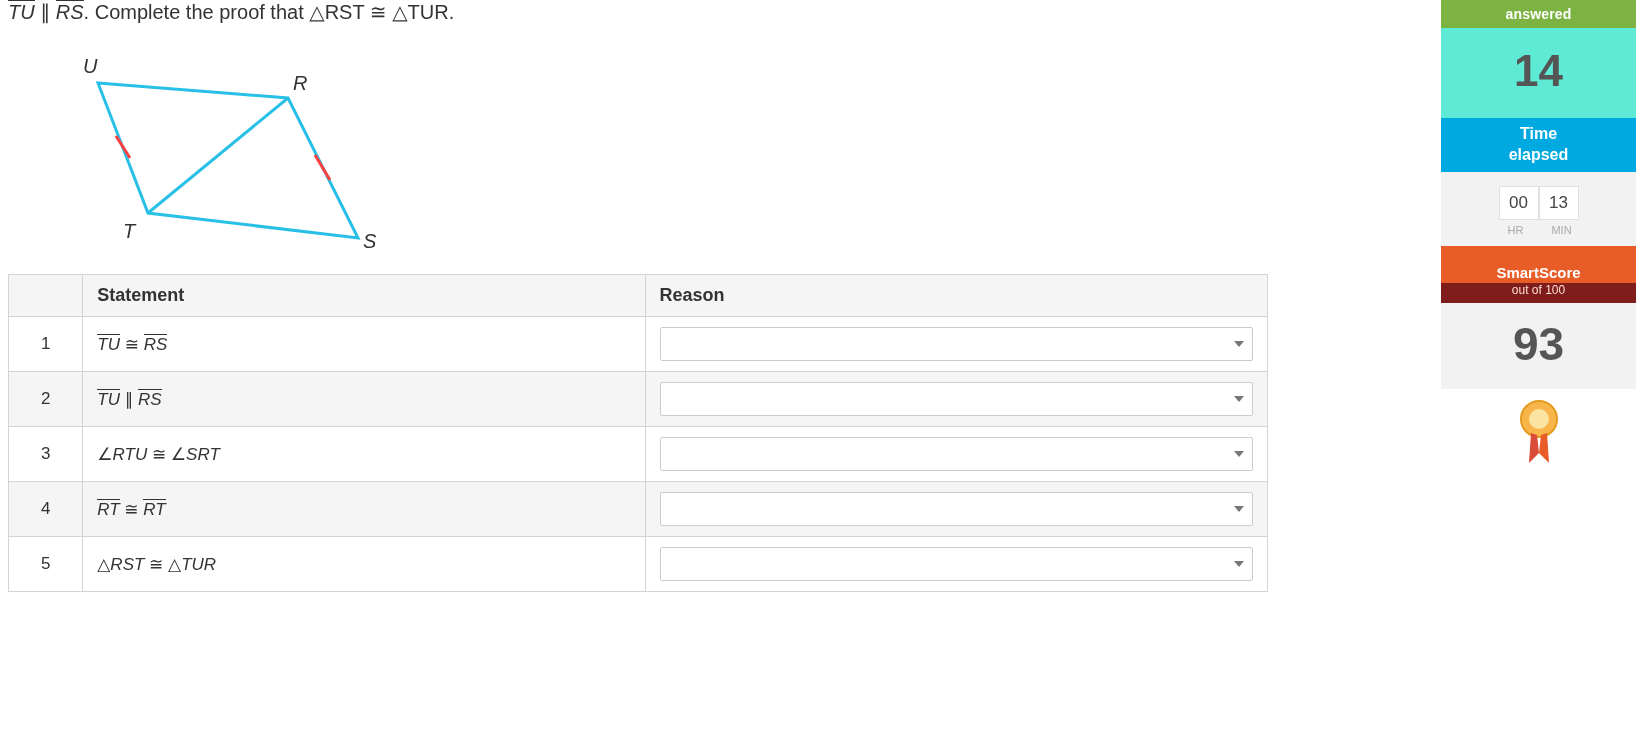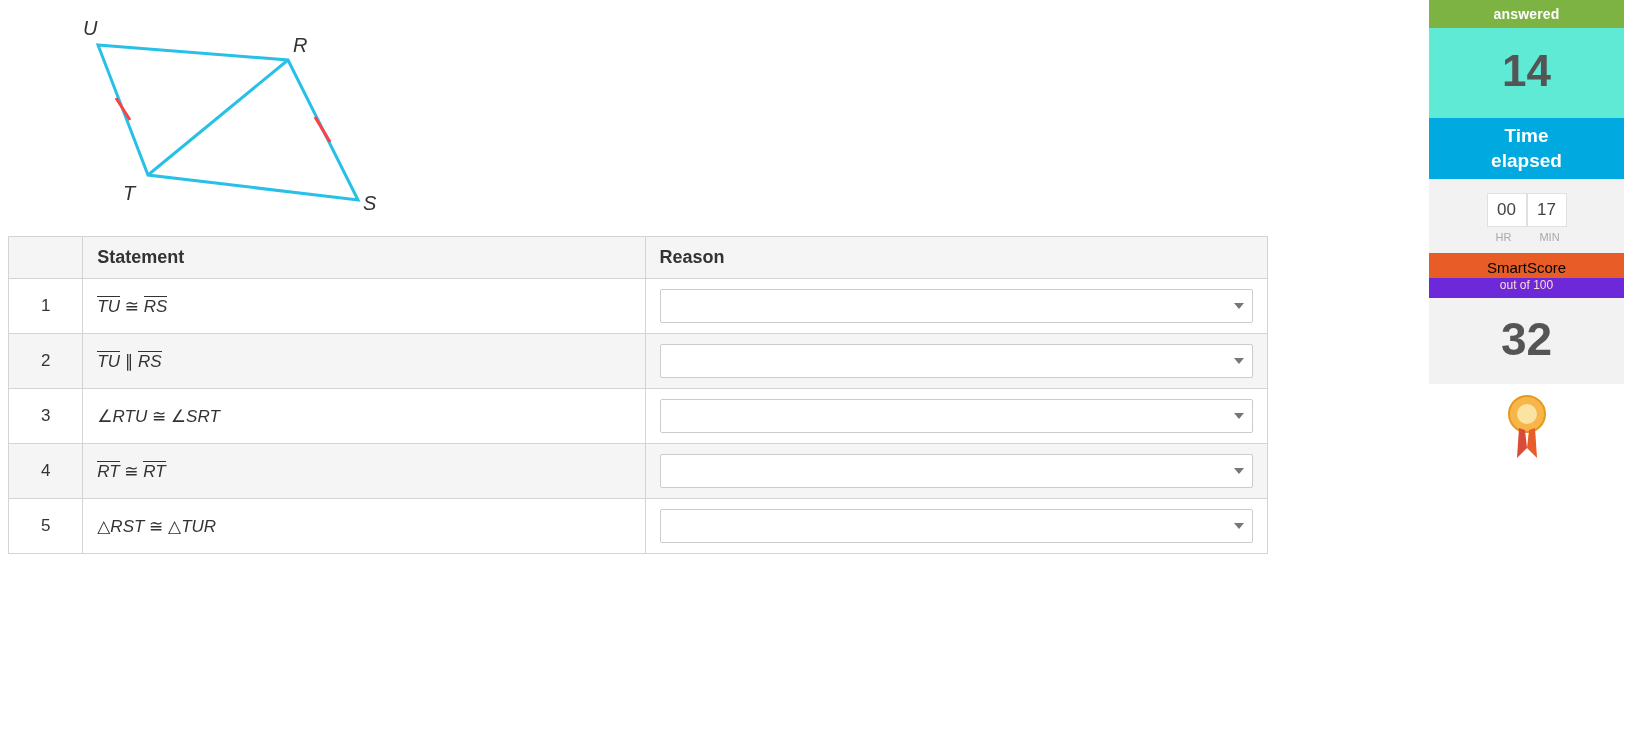--- a/index.html
+++ b/index.html
@@ -77,21 +77,21 @@
   }
   .reason-select .caret {
     width: 0; height: 0;
     border-left: 5px solid transparent;
     border-right: 5px solid transparent;
     border-top: 6px solid #777;
   }
   
   .sidebar {
     position: absolute;
-    right: 16px;
+    right: 4px;
     top: 0;
     width: 195px;
     text-align: center;
   }
   .answered-box {
     background: #7cb342;
     color: #fff;
     font-size: 14px;
     font-weight: bold;
     padding: 6px 0;
@@ -100,21 +100,21 @@
   .answered-count {
     background: #5eead4;
     color: #555;
     font-size: 44px;
     font-weight: bold;
     padding: 18px 0 22px;
   }
   .time-header {
     background: #00a9e0;
     color: #fff;
-    font-size: 19px;
+    font-size: 16px;
     font-weight: bold;
     padding: 6px 0;
     line-height: 1.3;
   }
   .time-row {
     background: #f2f2f2;
     display: flex;
     justify-content: center;
     padding: 14px 0 4px;
   }
@@ -134,27 +134,27 @@
     display: flex;
     justify-content: center;
     gap: 6px;
     padding-bottom: 10px;
     font-size: 11px;
     color: #aaa;
   }
   .time-labels span { width: 40px; text-align: center; }
   .smart-header {
     background: #e85c27;
-    color: #000000;
+    color: #ffffff;
     font-size: 15px;
-    font-weight: normal;
-    padding: 6px 0 2px;
+    font-weight: bold;
+    padding: 18px 0 2px;
   }
   .smart-sub {
-    background: #6d28d9;
+    background: #7f1d1d;
     color: #fcdccf;
     font-size: 12px;
     padding-bottom: 6px;
   }
   .smart-value {
     background: #f2f2f2;
     color: #555;
     font-size: 46px;
     font-weight: bold;
     padding: 14px 0 18px;
@@ -163,20 +163,23 @@
     padding-top: 8px;
     display: flex;
     justify-content: center;
   }
   .ribbon svg { display: block; }
 </style>
 </head>
 <body>
 
 <div class="main">
+  <div class="prompt">
+    <span class="seg overline">TU</span><span> ∥ </span><span class="seg overline">RS</span><span>. Complete the proof that △RST ≅ △TUR.</span>
+  </div>
 
   <div class="diagram">
     <svg width="360" height="220" viewBox="0 0 360 220">
       <polygon points="60,45 250,60 320,200 110,175" fill="none" stroke="#29c0e7" stroke-width="3"></polygon>
       <line x1="250" y1="60" x2="110" y2="175" stroke="#29c0e7" stroke-width="3"></line>
       <line x1="78" y1="98" x2="92" y2="120" stroke="#ff4040" stroke-width="3"></line>
       <line x1="277" y1="117" x2="292" y2="142" stroke="#ff4040" stroke-width="3"></line>
       <text x="45" y="35">U</text>
       <text x="255" y="52">R</text>
       <text x="85" y="200">T</text>
@@ -245,30 +248,30 @@
 <div class="sidebar">
   <div class="answered-box">answered</div>
   <div class="answered-count">14</div>
 
   <div class="time-header">
     <div>Time</div>
     <div>elapsed</div>
   </div>
   <div class="time-row">
     <div class="time-cell">00</div>
-    <div class="time-cell">17</div>
+    <div class="time-cell">13</div>
   </div>
   <div class="time-labels">
     <span>HR</span>
     <span>MIN</span>
   </div>
 
   <div class="smart-header">SmartScore</div>
   <div class="smart-sub">out of 100</div>
-  <div class="smart-value">32</div>
+  <div class="smart-value">93</div>
 
   <div class="ribbon">
     <svg width="48" height="70" viewBox="0 0 48 70">
       <circle cx="24" cy="22" r="18" fill="#f8b54a" stroke="#e59a1f" stroke-width="2"></circle>
       <circle cx="24" cy="22" r="10" fill="#fbe3a2"></circle>
       <path d="M16 36 L14 66 L24 56 L22 38 Z" fill="#d94c3a"></path>
       <path d="M32 36 L34 66 L24 56 L26 38 Z" fill="#e85c27"></path>
     </svg>
   </div>
 </div>

